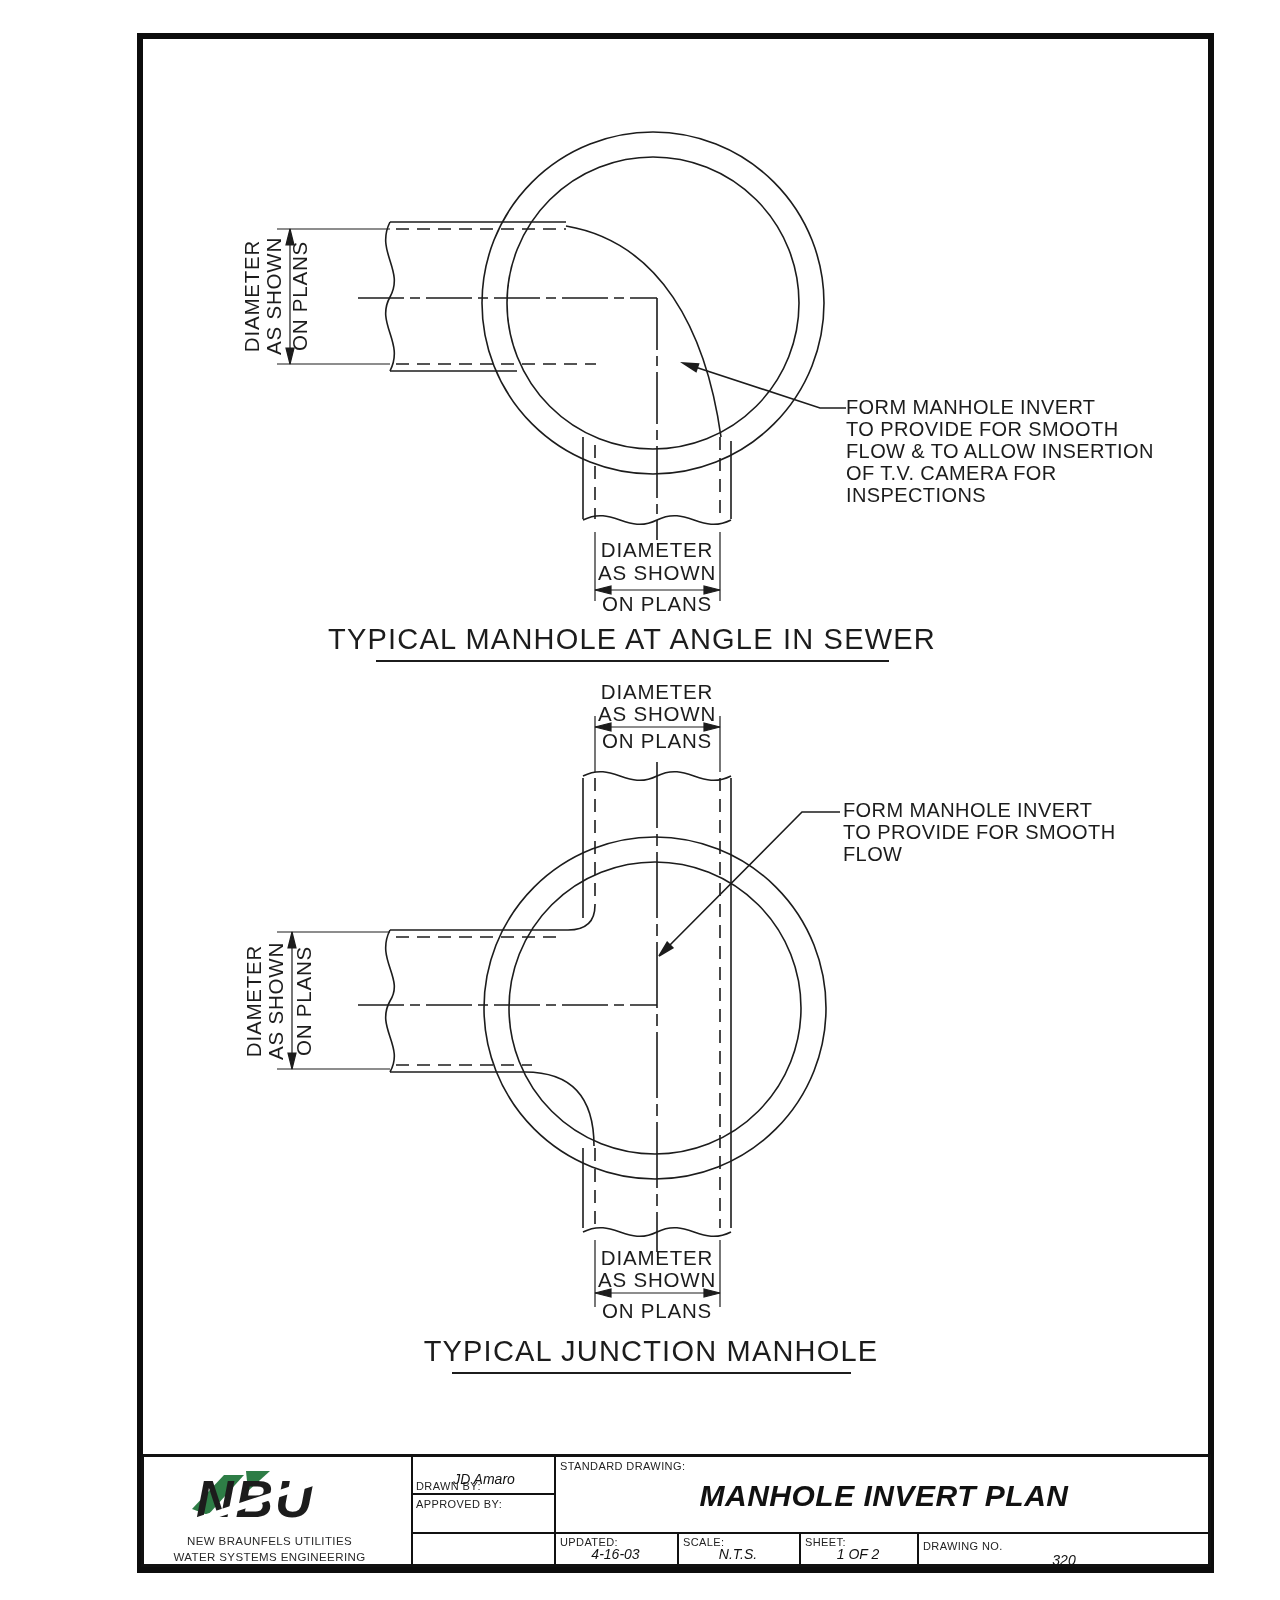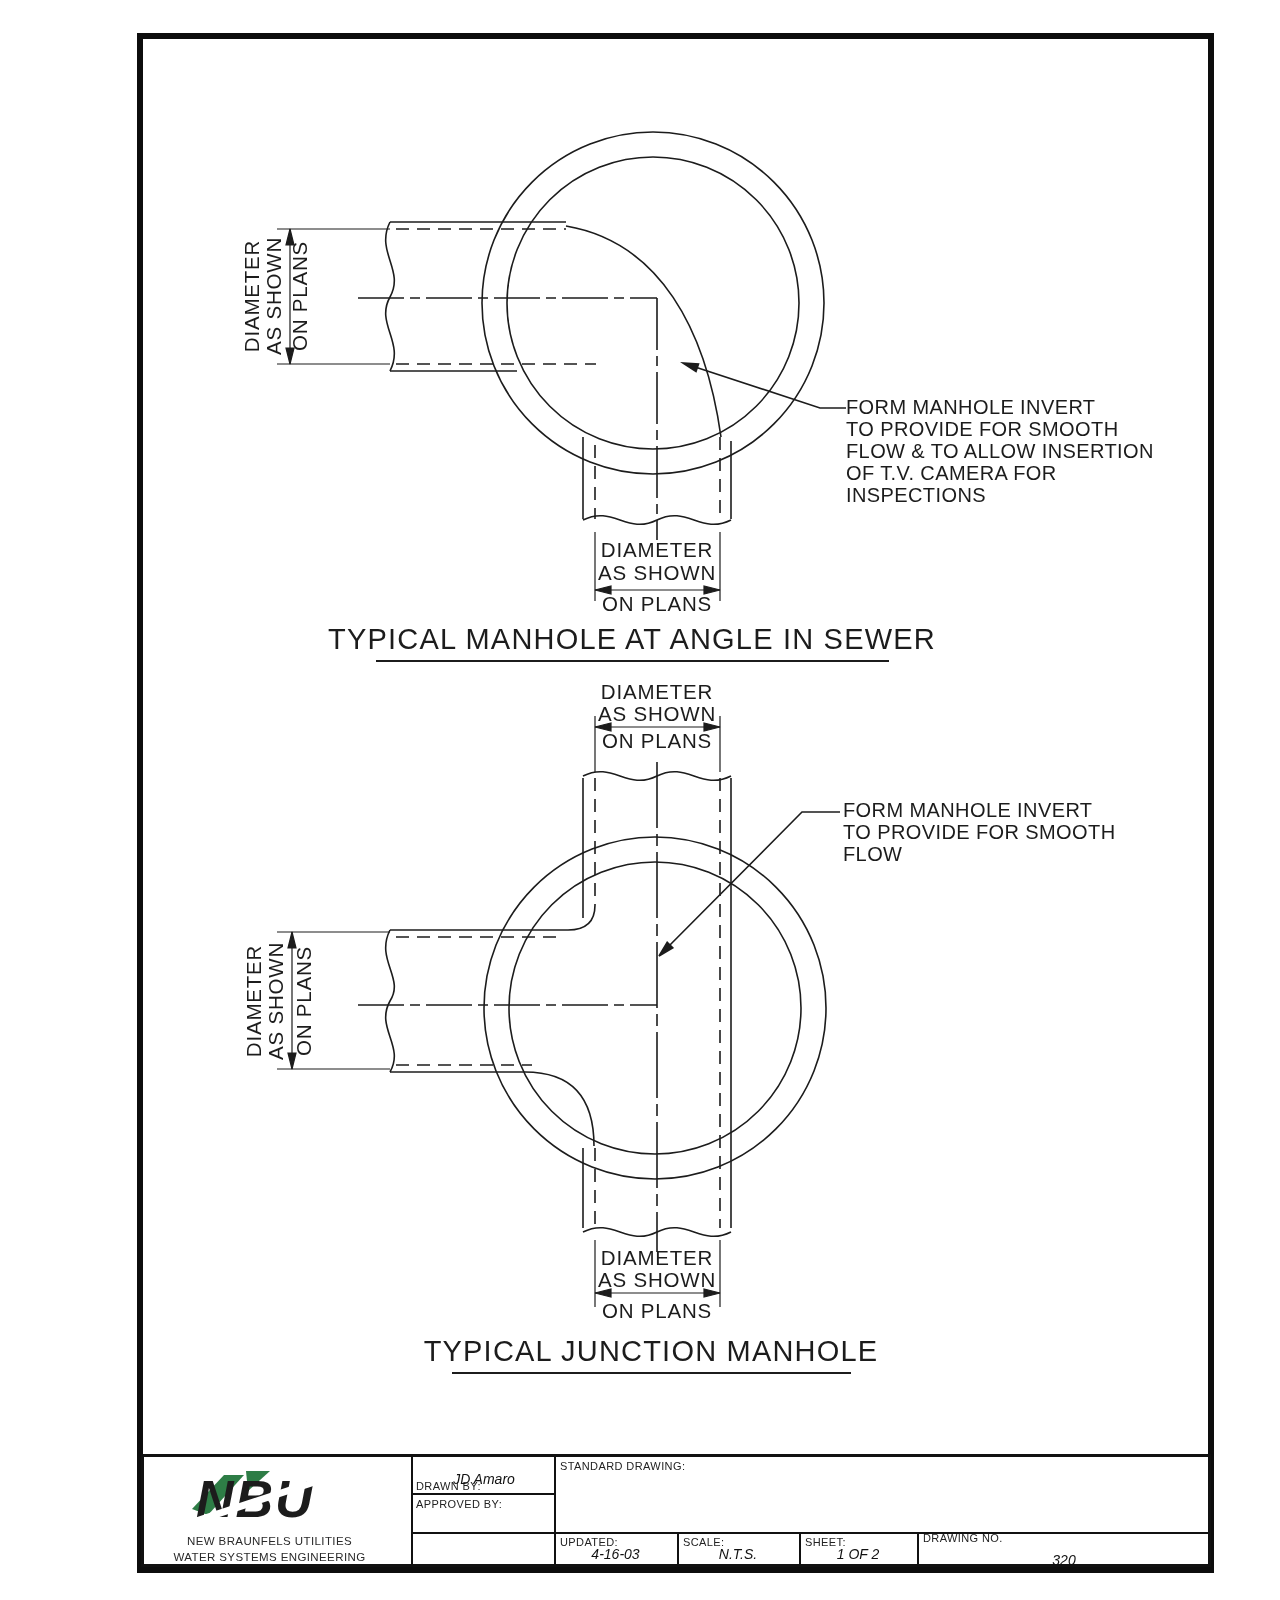--- a/index.html
+++ b/index.html
@@ -195,25 +195,26 @@
     <line x1="2" y1="56" x2="160" y2="4" stroke="#ffffff" stroke-width="7"></line>
   </svg>
   <div class="orgline" style="left:0;top:78px;">NEW BRAUNFELS UTILITIES</div>
   <div class="orgline" style="left:0;top:94px;">WATER SYSTEMS ENGINEERING</div>
 
   <div class="cell-label" style="left:272px;top:3px;margin-top:20px;">DRAWN BY:</div>
   <div class="cell-value" style="left:270px;top:14px;width:140px;">JD Amaro</div>
   <div class="cell-label" style="left:272px;top:41px;">APPROVED BY:</div>
 
   <div class="cell-label" style="left:416px;top:3px;">STANDARD DRAWING:</div>
+  <div class="bigtitle" style="left:410px;top:22px;width:660px;">MANHOLE INVERT PLAN</div>
 
   <div class="cell-label" style="left:416px;top:79px;">UPDATED:</div>
   <div class="cell-value" style="left:410px;top:89px;width:123px;">4-16-03</div>
 
   <div class="cell-label" style="left:539px;top:79px;">SCALE:</div>
   <div class="cell-value" style="left:533px;top:89px;width:122px;">N.T.S.</div>
 
   <div class="cell-label" style="left:661px;top:79px;">SHEET:</div>
   <div class="cell-value" style="left:655px;top:89px;width:118px;">1 OF 2</div>
 
-  <div class="cell-label" style="left:779px;top:75px;">DRAWING NO.</div>
+  <div class="cell-label" style="left:779px;top:83px;">DRAWING NO.</div>
   <div class="cell-value" style="left:773px;top:89px;width:294px;margin-top:6px;">320</div>
 </div>
 
 </body></html>

